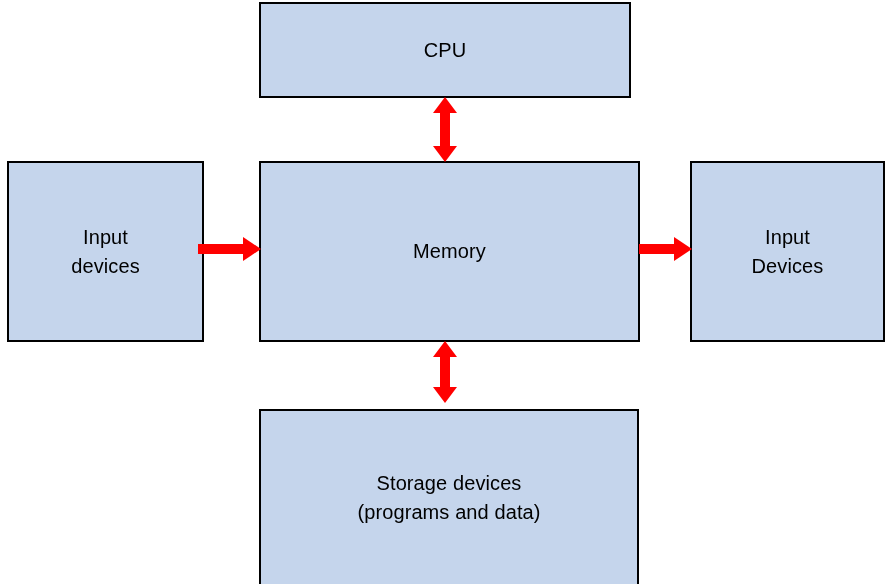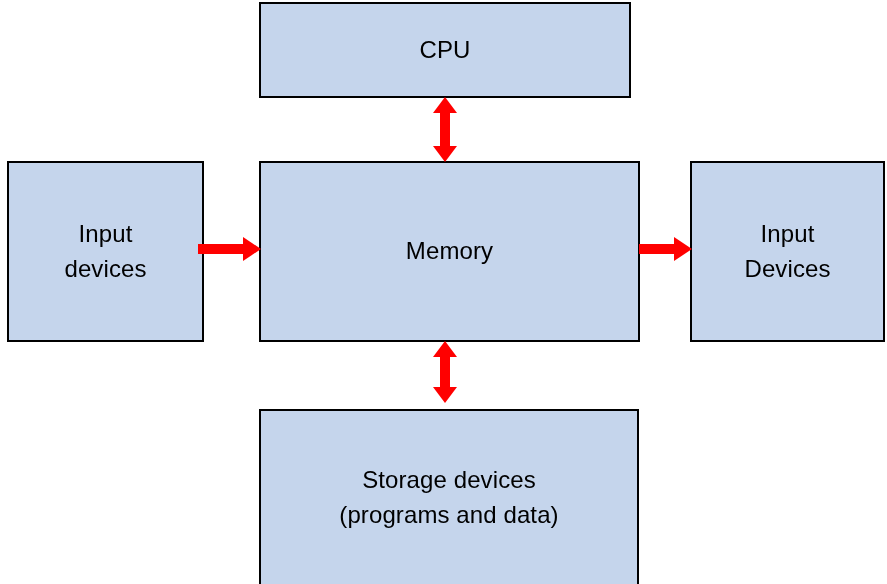--- a/index.html
+++ b/index.html
@@ -23,21 +23,21 @@
   .node {
     position: absolute;
     box-sizing: border-box;
     background: #c5d5ec;
     border: 2px solid #000000;
     display: flex;
     align-items: center;
     justify-content: center;
     text-align: center;
     color: #000000;
-    font-size: 24px;
+    font-size: 20px;
     line-height: 1.42;
     font-family: "Liberation Sans", sans-serif;
     white-space: pre-line;
     letter-spacing: 0.1px;
   }
 
   
   #node-cpu {
     left: 259px;
     top: 2px;

